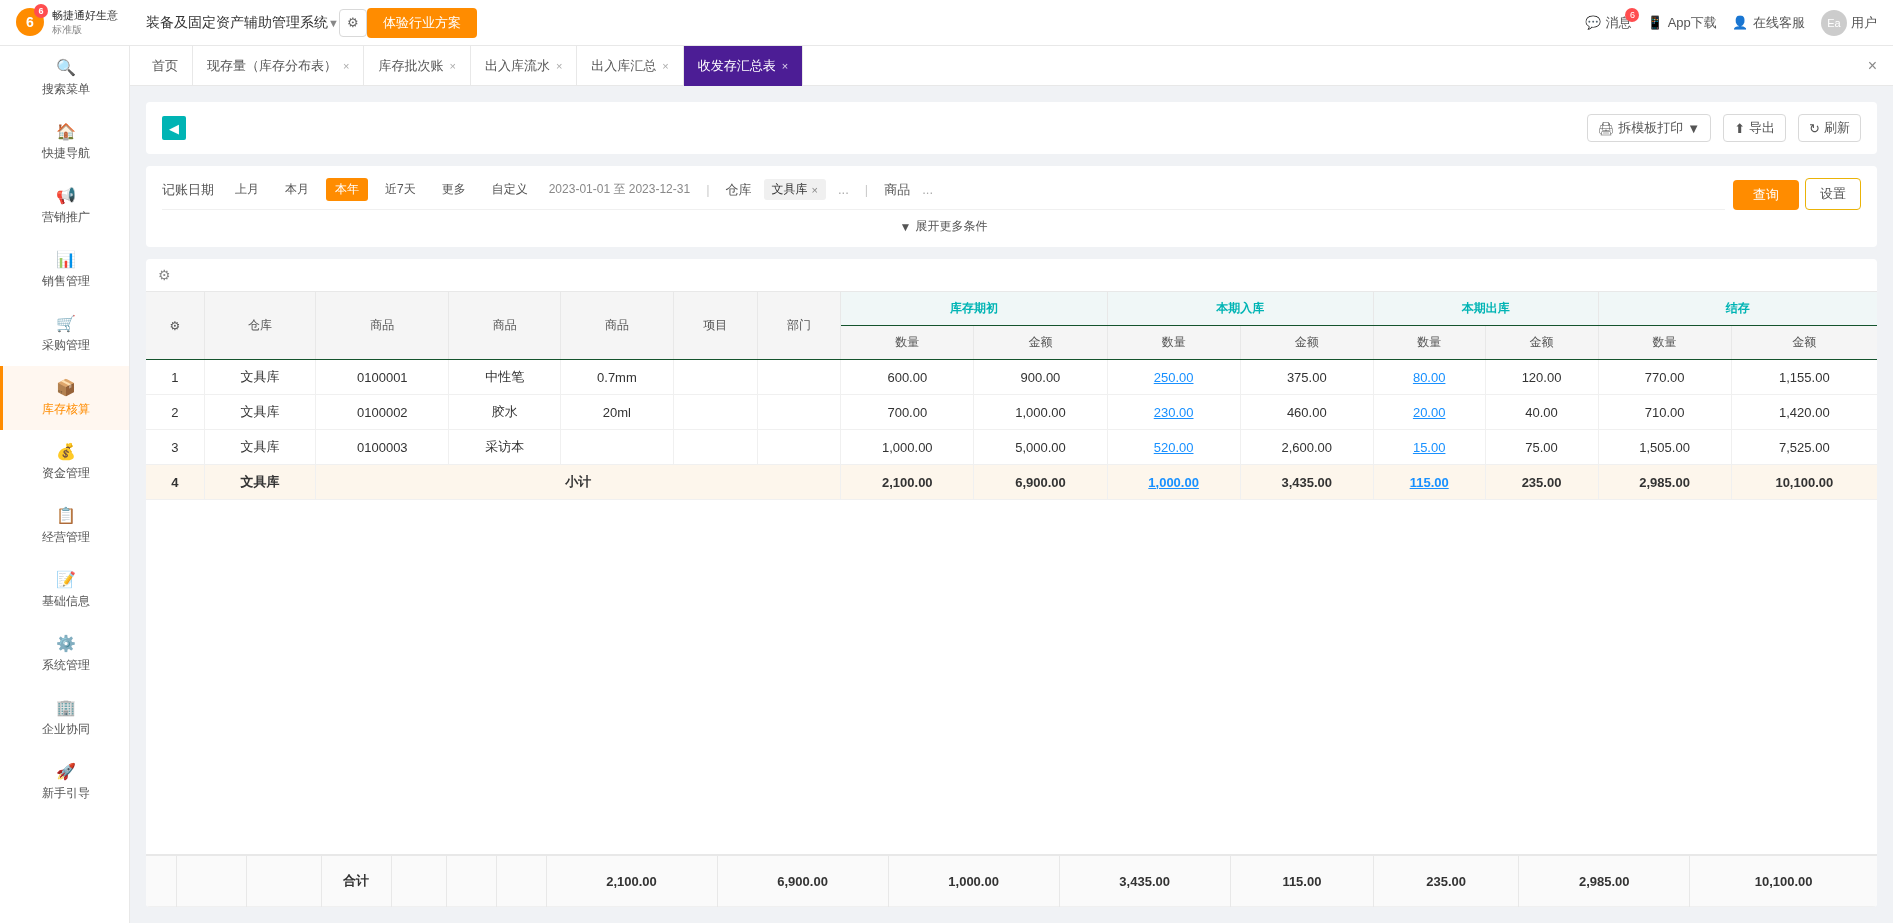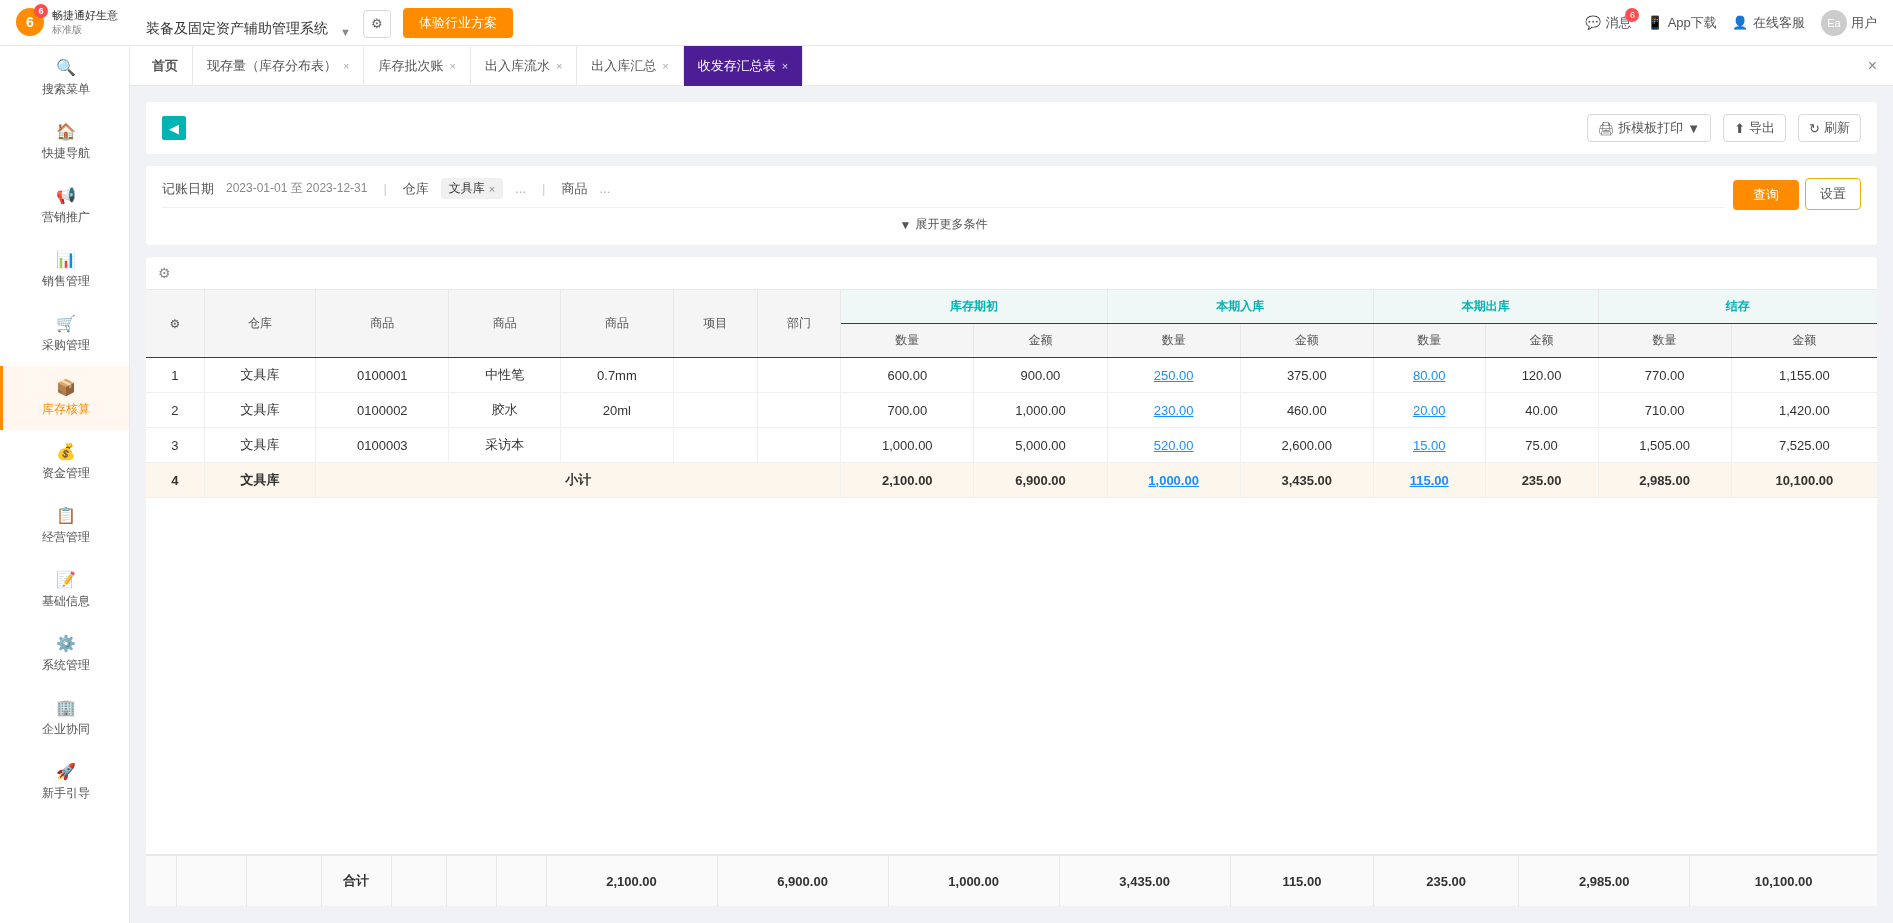--- a/index.html
+++ b/index.html
@@ -5,21 +5,21 @@
     * { box-sizing: border-box; margin: 0; padding: 0; font-family: 'Microsoft YaHei', Arial, sans-serif; }
     body { background: #f0f2f5; font-size: 13px; color: #333; display: flex; flex-direction: column; height: 923px; overflow: hidden; }
 
     
     .top-bar { display: flex; align-items: center; background: #fff; border-bottom: 1px solid #e8e8e8; padding: 0 16px; height: 46px; flex-shrink: 0; }
     .top-bar-logo { display: flex; align-items: center; gap: 8px; width: 130px; }
     .logo-icon { width: 28px; height: 28px; background: #ff8c00; border-radius: 50%; display: flex; align-items: center; justify-content: center; color: #fff; font-weight: bold; font-size: 14px; position: relative; }
     .logo-badge { position: absolute; top: -4px; right: -4px; background: #ff4d4f; color: #fff; border-radius: 50%; width: 14px; height: 14px; font-size: 9px; display: flex; align-items: center; justify-content: center; }
     .logo-text { font-size: 11px; color: #333; line-height: 1.3; }
     .logo-sub { font-size: 10px; color: #888; }
-    .top-bar-system { display: flex; align-items: flex-end; gap: 12px; flex: 1; }
+    .top-bar-system { display: flex; align-items: center; gap: 0; flex: 1; }
     .system-name { font-size: 14px; color: #333; }
     .system-dropdown { color: #888; font-size: 11px; cursor: pointer; }
     .gear-btn { width: 28px; height: 28px; border: 1px solid #d9d9d9; border-radius: 4px; display: flex; align-items: center; justify-content: center; cursor: pointer; color: #666; background: #fff; }
     .trial-btn { background: #ff8c00; color: #fff; border: none; border-radius: 4px; padding: 6px 16px; cursor: pointer; font-size: 13px; }
     .top-bar-right { display: flex; align-items: center; gap: 16px; margin-left: auto; }
     .top-bar-right-item { display: flex; align-items: center; gap: 4px; color: #555; cursor: pointer; font-size: 13px; position: relative; }
     .msg-badge { background: #ff4d4f; color: #fff; border-radius: 50%; width: 14px; height: 14px; font-size: 9px; display: flex; align-items: center; justify-content: center; position: absolute; top: -6px; right: -8px; }
     .user-avatar { width: 26px; height: 26px; border-radius: 50%; background: #ccc; display: flex; align-items: center; justify-content: center; font-size: 11px; color: #fff; }
 
     
@@ -30,21 +30,21 @@
     .sidebar-item { display: flex; flex-direction: column; align-items: center; padding: 12px 8px; cursor: pointer; color: #555; font-size: 12px; gap: 4px; border-left: 3px solid transparent; }
     .sidebar-item.active { background: #fff7f0; color: #ff8c00; border-left: 3px solid #ff8c00; }
     .sidebar-icon { font-size: 16px; }
 
     
     .content-area { flex: 1; display: flex; flex-direction: column; overflow: hidden; background: #f0f2f5; }
 
     
     .tab-bar { display: flex; align-items: center; background: #fff; border-bottom: 1px solid #e8e8e8; height: 40px; padding: 0 8px; flex-shrink: 0; gap: 0; }
     .tab-item { display: flex; align-items: center; gap: 6px; padding: 0 14px; height: 40px; cursor: pointer; color: #555; font-size: 13px; border-right: 1px solid #e8e8e8; white-space: nowrap; }
-    .tab-item:first-child { border-left: none; font-weight: bold; }
+    .tab-item:first-child { border-left: none; }
     .tab-item.active { background: #4c1d95; color: #fff; }
     .tab-close { font-size: 11px; color: #aaa; cursor: pointer; }
     .tab-item.active .tab-close { color: rgba(255,255,255,0.8); }
     .tab-bar-close { margin-left: auto; color: #888; cursor: pointer; font-size: 16px; padding: 0 8px; }
 
     
     .page-content { flex: 1; overflow-y: auto; padding: 16px; display: flex; flex-direction: column; gap: 12px; }
     .page-title { font-size: 15px; font-weight: bold; color: #333; }
     .header-action-btn { display: flex; align-items: center; gap: 4px; color: #555; cursor: pointer; font-size: 13px; border: 1px solid #d9d9d9; border-radius: 4px; padding: 4px 10px; background: #fff; }
     .filter-row { display: flex; align-items: center; gap: 12px; flex-wrap: wrap; }
@@ -227,20 +227,28 @@
             <span>↻</span>
             <span>刷新</span>
           </div>
         </div>
       </div>
 
       <div style="background:#fff; padding:12px 16px; border-radius:4px; display:flex; gap:8px; align-items:flex-start;">
         <div style="flex:1;">
           <div class="filter-row">
             <span class="filter-label">记账日期</span>
+            <div class="date-filter">
+              <span class="date-btn">上月</span>
+              <span class="date-btn">本月</span>
+              <span class="date-btn active">本年</span>
+              <span class="date-btn">近7天</span>
+              <span class="date-btn">更多</span>
+              <span class="date-btn">自定义</span>
+            </div>
             <span style="color:#888; font-size:12px;">2023-01-01 至 2023-12-31</span>
 
             <span style="color:#ccc; margin: 0 4px;">|</span>
 
             <span class="filter-label">仓库</span>
             <div class="warehouse-tag">
               <span>文具库</span>
               <span class="warehouse-tag-close">×</span>
             </div>
             <span class="filter-ellipsis">...</span>

